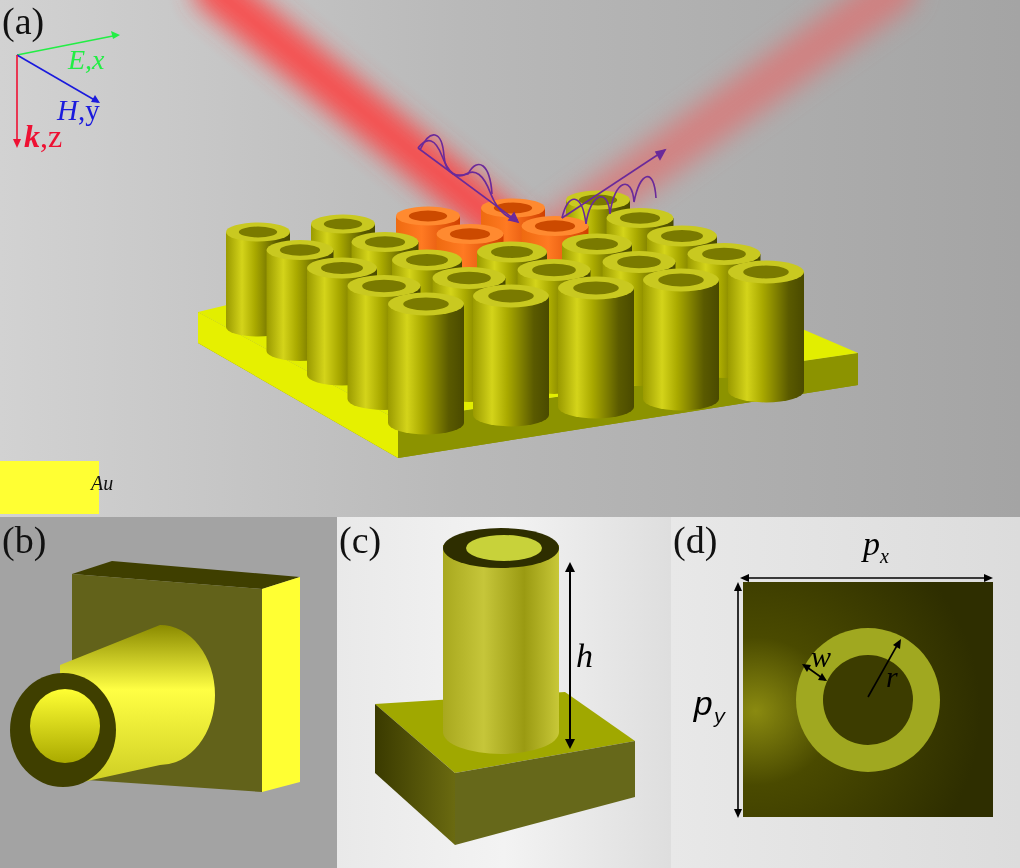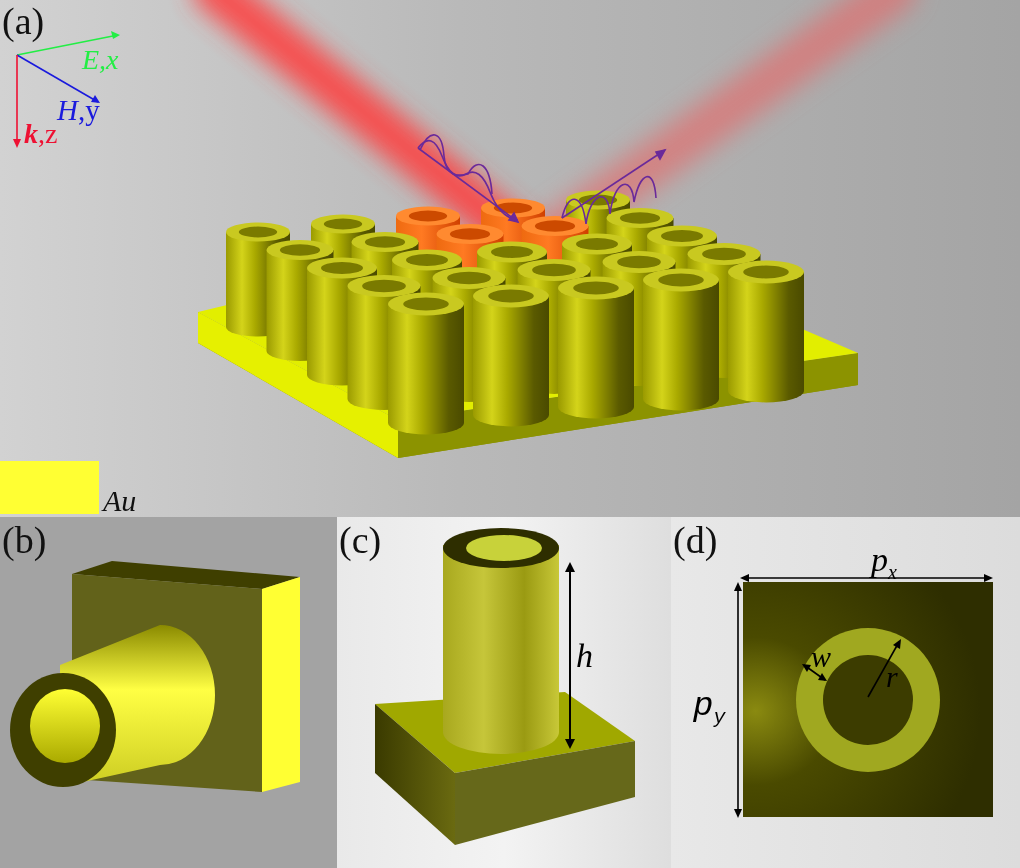--- a/index.html
+++ b/index.html
@@ -201,26 +201,26 @@
   <div class="plabel" style="left:2px;top:2px;">(a)</div>
 
   <svg width="170" height="160" viewBox="0 0 170 160">
     <line x1="17" y1="55" x2="118" y2="35" stroke="#22ee44" stroke-width="1.6"></line>
     <polygon points="120,35 111,31 113,39" fill="#22ee44"></polygon>
     <line x1="17" y1="55" x2="98" y2="102" stroke="#1a1add" stroke-width="1.6"></line>
     <polygon points="100,103 91,102 95,95" fill="#1a1add"></polygon>
     <line x1="17" y1="55" x2="17" y2="145" stroke="#ee1133" stroke-width="1.6"></line>
     <polygon points="17,148 13,139 21,139" fill="#ee1133"></polygon>
   </svg>
-  <div style="position:absolute;left:82px;top:44px;font-size:28px;color:#22ee44;" class="ital">E,x</div>
+  <div style="position:absolute;left:68px;top:44px;font-size:28px;color:#22ee44;" class="ital">E,x</div>
   <div style="position:absolute;left:57px;top:94px;font-size:29px;color:#1a1add;"><span class="ital">H</span><span>,y</span></div>
-  <div style="position:absolute;left:24px;top:118px;font-size:28px;color:#ee1133;"><b class="ital">k</b><span>,z</span></div>
+  <div style="position:absolute;left:24px;top:118px;font-size:32px;color:#ee1133;"><b class="ital">k</b><span>,z</span></div>
 
   <div style="position:absolute;left:0;top:461px;width:99px;height:53px;background:#ffff33;"></div>
-  <div style="position:absolute;left:103px;top:472px;font-size:30px;color:#111;margin-top:12px;" class="ital">Au</div>
+  <div style="position:absolute;left:91px;top:472px;font-size:20px;color:#111;" class="ital">Au</div>
 </div>
 
 <div class="panel" id="panel-b">
   <svg width="337" height="351" viewBox="0 0 337 351">
     <defs>
       <linearGradient id="bCyl" x1="0" y1="0" x2="0" y2="1">
         <stop offset="0" stop-color="#8a8a00"></stop>
         <stop offset="0.4" stop-color="#ffff44"></stop>
         <stop offset="1" stop-color="#cccc22"></stop>
       </linearGradient>
@@ -285,17 +285,17 @@
     <line x1="67" y1="68" x2="67" y2="298" stroke="#000" stroke-width="1.6"></line>
     <polygon points="67,65 63,74 71,74" fill="#000"></polygon>
     <polygon points="67,301 63,292 71,292" fill="#000"></polygon>
     <line x1="133" y1="148" x2="154" y2="163" stroke="#000" stroke-width="1.6"></line>
     <polygon points="131,147 140,148 136,155" fill="#000"></polygon>
     <polygon points="156,164 147,163 151,156" fill="#000"></polygon>
     <line x1="197" y1="180" x2="228" y2="125" stroke="#000" stroke-width="1.6"></line>
     <polygon points="230,122 229,132 222,128" fill="#000"></polygon>
   </svg>
   <div class="plabel" style="left:2px;top:4px;">(d)</div>
-  <div style="position:absolute;left:192px;top:24px;font-size:34px;margin-left:8px;" class="ital"><span>p</span><sub style="font-size:20px;">x</sub></div>
+  <div style="position:absolute;left:192px;top:8px;font-size:34px;" class="ital"><span>p</span><sub style="font-size:20px;">x</sub></div>
   <div style="position:absolute;left:22px;top:170px;font-size:34px;font-family:Liberation Mono, monospace;" class="ital"><span>p</span><sub style="font-size:20px;">y</sub></div>
   <div style="position:absolute;left:140px;top:123px;font-size:30px;" class="ital">w</div>
   <div style="position:absolute;left:215px;top:143px;font-size:30px;" class="ital">r</div>
 </div>
 
 </body></html>

